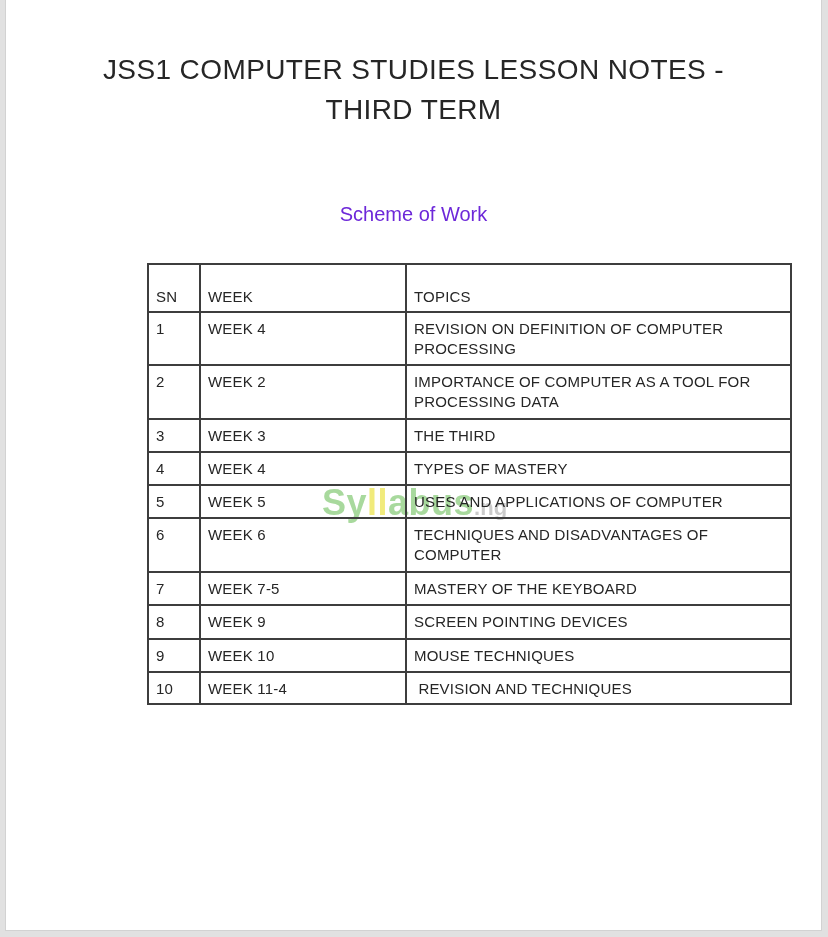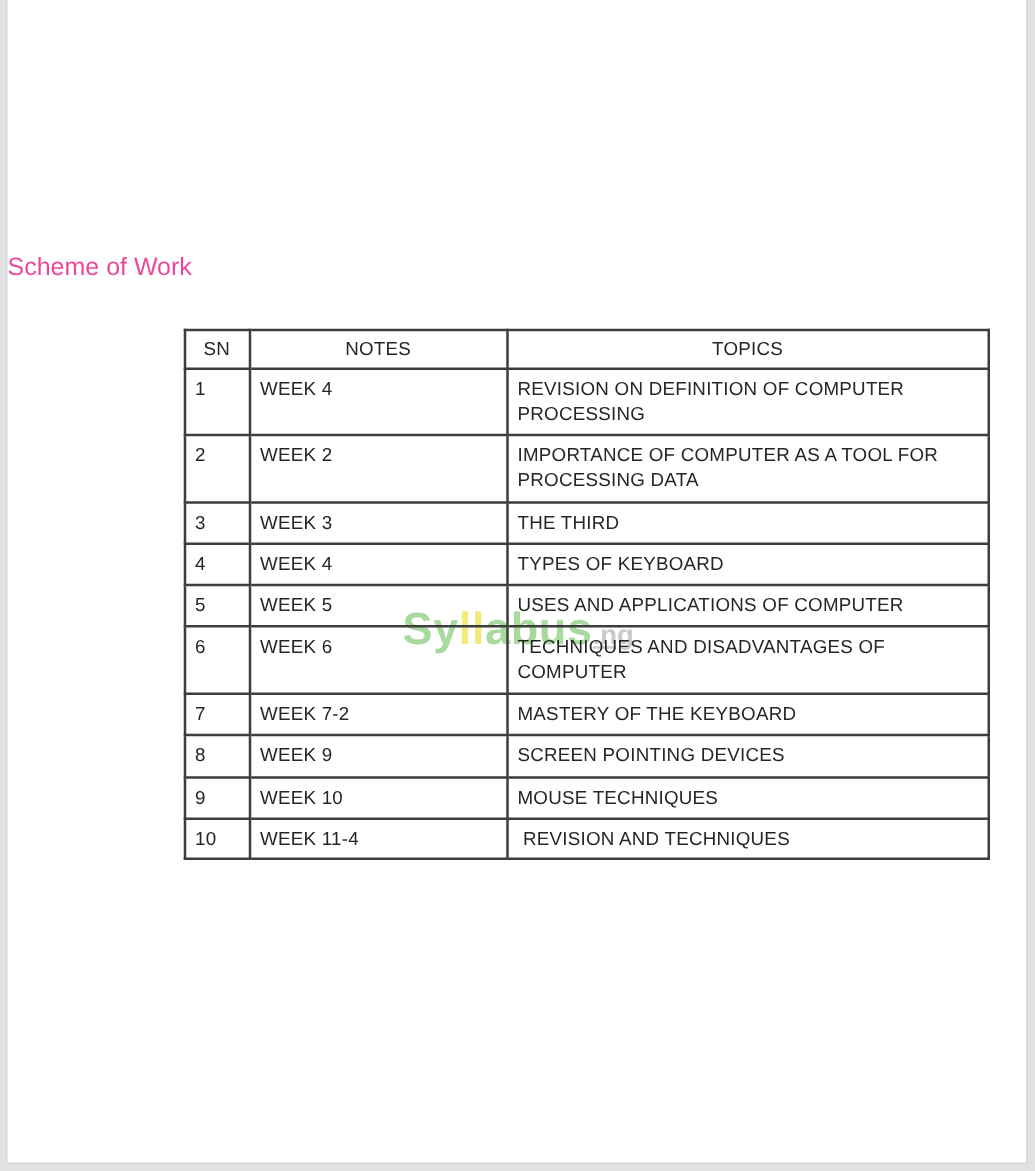--- a/index.html
+++ b/index.html
@@ -33,22 +33,23 @@
     line-height: 40px;
     letter-spacing: 0.4px;
     color: #262626;
   }
   .doc-title span { display: block; }
   .doc-subtitle {
     position: absolute;
     top: 203px;
     left: 0;
     width: 100%;
+    text-align: center;
     font-size: 20px;
-    color: #ec4899;
+    color: #6d28d9;
   }
   
   .watermark {
     position: absolute;
     top: 482px;
     left: 316px;
     z-index: 1;
     white-space: nowrap;
     font-weight: bold;
     opacity: 0.9;
@@ -79,60 +80,64 @@
     border: 2px solid #3d3d3d;
     font-size: 15px;
     line-height: 20px;
     color: #262626;
     vertical-align: top;
     padding: 6px 8px 4px 7px;
     letter-spacing: 0.2px;
     overflow: hidden;
   }
   table.scheme th {
-    text-align: center;
+    text-align: left;
     font-weight: normal;
-    padding-top: 5px;
+    padding-top: 22px;
     border-radius: 10px;
   }
   table.scheme td.cell-topic { white-space: pre-wrap; }
   thead tr            { height: 30px; }
   tbody tr:nth-child(1)  { height: 53px; }
   tbody tr:nth-child(2)  { height: 54px; }
   tbody tr:nth-child(3)  { height: 33px; }
   tbody tr:nth-child(4)  { height: 33px; }
   tbody tr:nth-child(5)  { height: 33px; }
   tbody tr:nth-child(6)  { height: 54px; }
   tbody tr:nth-child(7)  { height: 33px; }
   tbody tr:nth-child(8)  { height: 34px; }
   tbody tr:nth-child(9)  { height: 33px; }
   tbody tr:nth-child(10) { height: 16px; }
 </style>
 </head>
 <body>
 
 <div class="sheet">
 
+  <div class="doc-title">
+    <span>JSS1 COMPUTER STUDIES LESSON NOTES -</span>
+    <span>THIRD TERM</span>
+  </div>
 
   <div class="doc-subtitle">Scheme of Work</div>
 
   <div class="watermark">
     <span class="wm-main"><span style="color: rgb(159, 213, 147);">Sy</span><span style="color: rgb(240, 233, 110);">ll</span><span style="color: rgb(159, 213, 147);">abus</span></span><span class="wm-suffix" style="color: rgb(198, 198, 198);">.ng</span>
   </div>
 
   <table class="scheme">
     <colgroup>
       <col class="col-sn">
       <col class="col-week">
       <col class="col-topics">
     </colgroup>
     <thead>
       <tr>
         <th>SN</th>
-        <th>NOTES</th>
+        <th>WEEK</th>
         <th>TOPICS</th>
       </tr>
     </thead>
     <tbody>
       <tr>
         <td>1</td>
         <td>WEEK 4</td>
         <td class="cell-topic">REVISION ON DEFINITION OF COMPUTER PROCESSING</td>
       </tr>
       <tr>
@@ -141,35 +146,35 @@
         <td class="cell-topic">IMPORTANCE OF COMPUTER AS A TOOL FOR PROCESSING DATA</td>
       </tr>
       <tr>
         <td>3</td>
         <td>WEEK 3</td>
         <td class="cell-topic">THE THIRD</td>
       </tr>
       <tr>
         <td>4</td>
         <td>WEEK 4</td>
-        <td class="cell-topic">TYPES OF KEYBOARD</td>
+        <td class="cell-topic">TYPES OF MASTERY</td>
       </tr>
       <tr>
         <td>5</td>
         <td>WEEK 5</td>
         <td class="cell-topic">USES AND APPLICATIONS OF COMPUTER</td>
       </tr>
       <tr>
         <td>6</td>
         <td>WEEK 6</td>
         <td class="cell-topic">TECHNIQUES AND DISADVANTAGES OF COMPUTER</td>
       </tr>
       <tr>
         <td>7</td>
-        <td>WEEK 7-2</td>
+        <td>WEEK 7-5</td>
         <td class="cell-topic">MASTERY OF THE KEYBOARD</td>
       </tr>
       <tr>
         <td>8</td>
         <td>WEEK 9</td>
         <td class="cell-topic">SCREEN POINTING DEVICES</td>
       </tr>
       <tr>
         <td>9</td>
         <td>WEEK 10</td>

